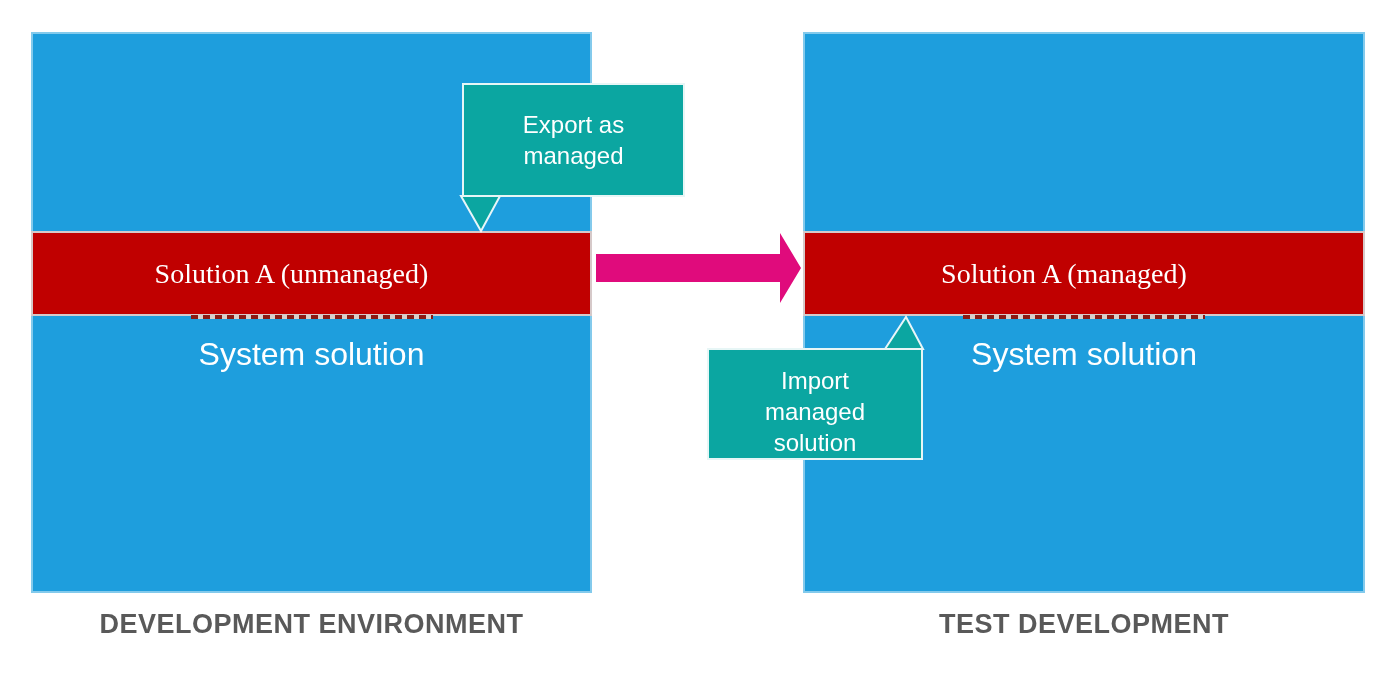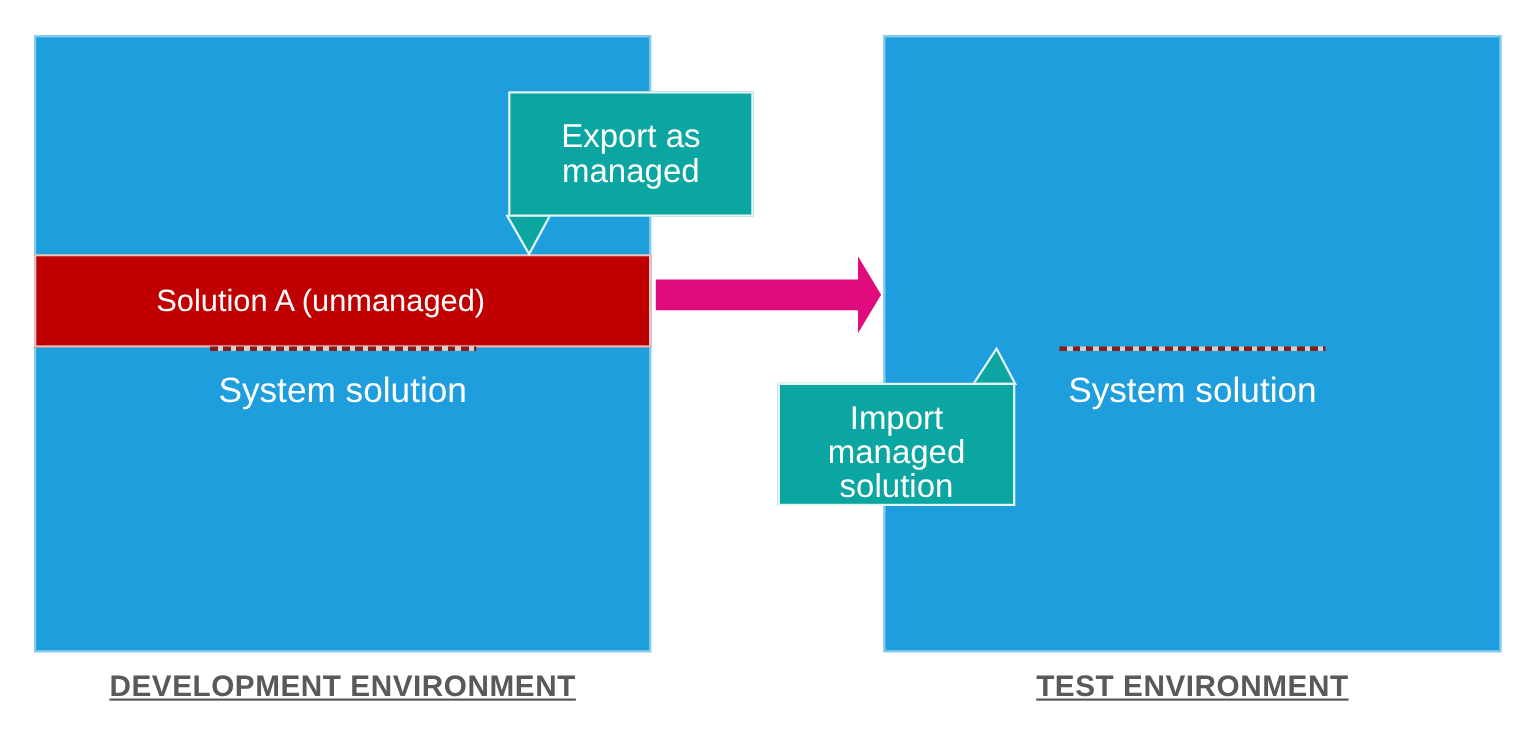--- a/index.html
+++ b/index.html
@@ -30,20 +30,21 @@
     top: 197px;
     left: -2px;
     width: calc(100% + 4px);
     height: 85px;
     background: var(--solution-red, #C00000);
     border: 2px solid #D6C9C9;
     box-sizing: border-box;
     display: flex;
     align-items: center;
     justify-content: center;
+    font-family: Liberation Serif, serif;
   }
   .solution-band .band-label {
     color: var(--text-white, #FFFFFF);
     font-size: 28px;
     font-weight: 400;
     transform: translateX(-20px);
     white-space: nowrap;
   }
 
   
@@ -78,21 +79,20 @@
     top: 604px;
     height: 40px;
     display: flex;
     align-items: center;
     justify-content: center;
     color: var(--title-gray, #595959);
     font-size: 27px;
     font-weight: 700;
     letter-spacing: 0.5px;
     white-space: nowrap;
-    text-decoration: underline;
   }
   .env-title.dev  { left: 31px;  width: 561px; }
   .env-title.test { left: 803px; width: 562px; }
 
   
   .transfer-arrow {
     position: absolute;
     left: 596px;
     top: 233px;
     width: 205px;
@@ -106,21 +106,21 @@
     border: 2px solid rgba(255,255,255,0.9);
     box-sizing: border-box;
     display: flex;
     align-items: center;
     justify-content: center;
   }
   .callout.export { left: 462px; top: 83px;  width: 223px; height: 114px; }
   .callout.import { left: 707px; top: 348px; width: 216px; height: 112px; align-items: flex-end; }
   .callout-text {
     color: var(--text-white, #FFFFFF);
-    font-size: 30px;
+    font-size: 24px;
     line-height: 31px;
     text-align: center;
     white-space: pre-line;
   }
   .callout-pointer { position: absolute; }
   .pointer-export { left: 458px; top: 195px; width: 46px; height: 38px; }
   .pointer-import { left: 883px; top: 315px; width: 42px; height: 35px; }
 </style>
 </head>
 <body>
@@ -130,24 +130,27 @@
   <div class="env-box dev">
     <div class="solution-band">
       <span class="band-label">Solution A (unmanaged)</span>
     </div>
     <div class="dashed-separator"></div>
     <div class="system-label">System solution</div>
   </div>
   <div class="env-title dev">DEVELOPMENT ENVIRONMENT</div>
 
   <div class="env-box test">
+    <div class="solution-band">
+      <span class="band-label">Solution A (managed)</span>
+    </div>
     <div class="dashed-separator"></div>
     <div class="system-label">System solution</div>
   </div>
-  <div class="env-title test">TEST ENVIRONMENT</div>
+  <div class="env-title test">TEST DEVELOPMENT</div>
 
   <svg class="transfer-arrow" viewBox="0 0 205 70" xmlns="http://www.w3.org/2000/svg">
     <polygon points="0,21 184,21 184,0 205,35 184,70 184,49 184,49 0,49" style="fill: var(--arrow-magenta, #E00B7C);"></polygon>
   </svg>
 
   <svg class="callout-pointer pointer-export" viewBox="0 0 46 38" xmlns="http://www.w3.org/2000/svg">
     <path d="M3 1 L23 36 L42 1 Z" style="fill: var(--callout-teal, #0BA6A1); stroke: rgba(255,255,255,0.9); stroke-width: 2;"></path>
   </svg>
   <div class="callout export">
     <div class="callout-text">Export as

